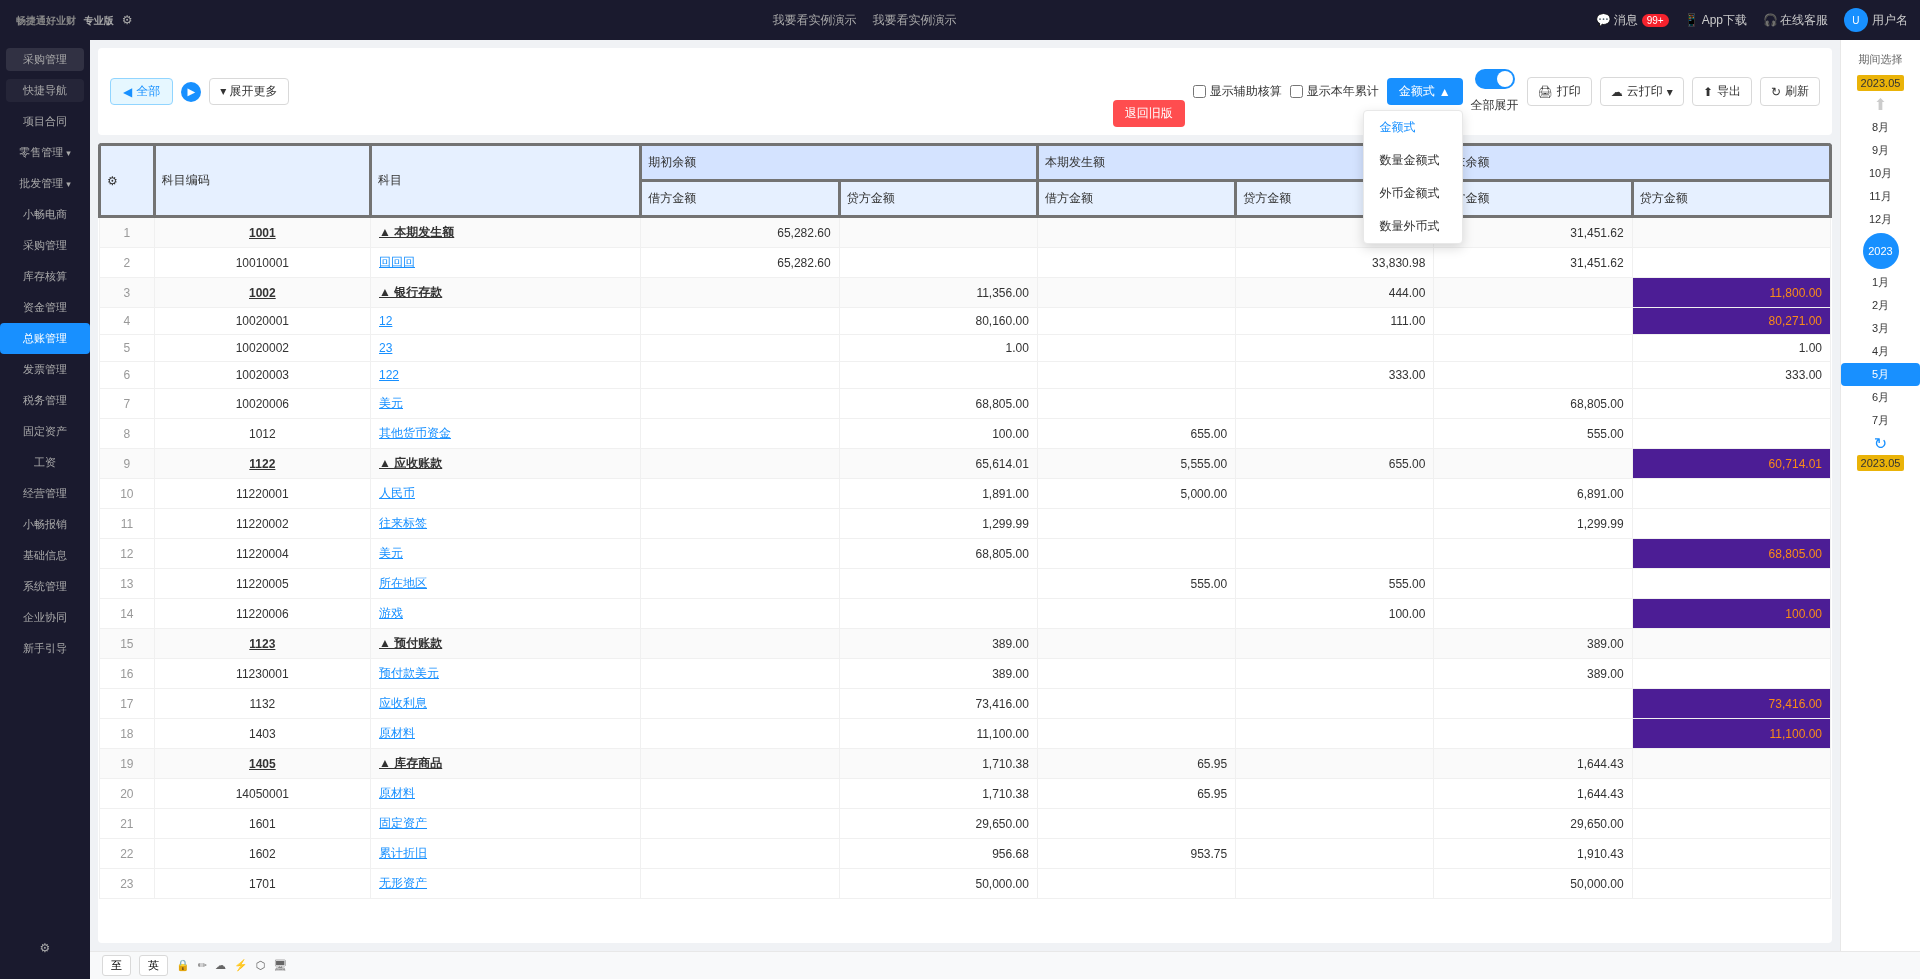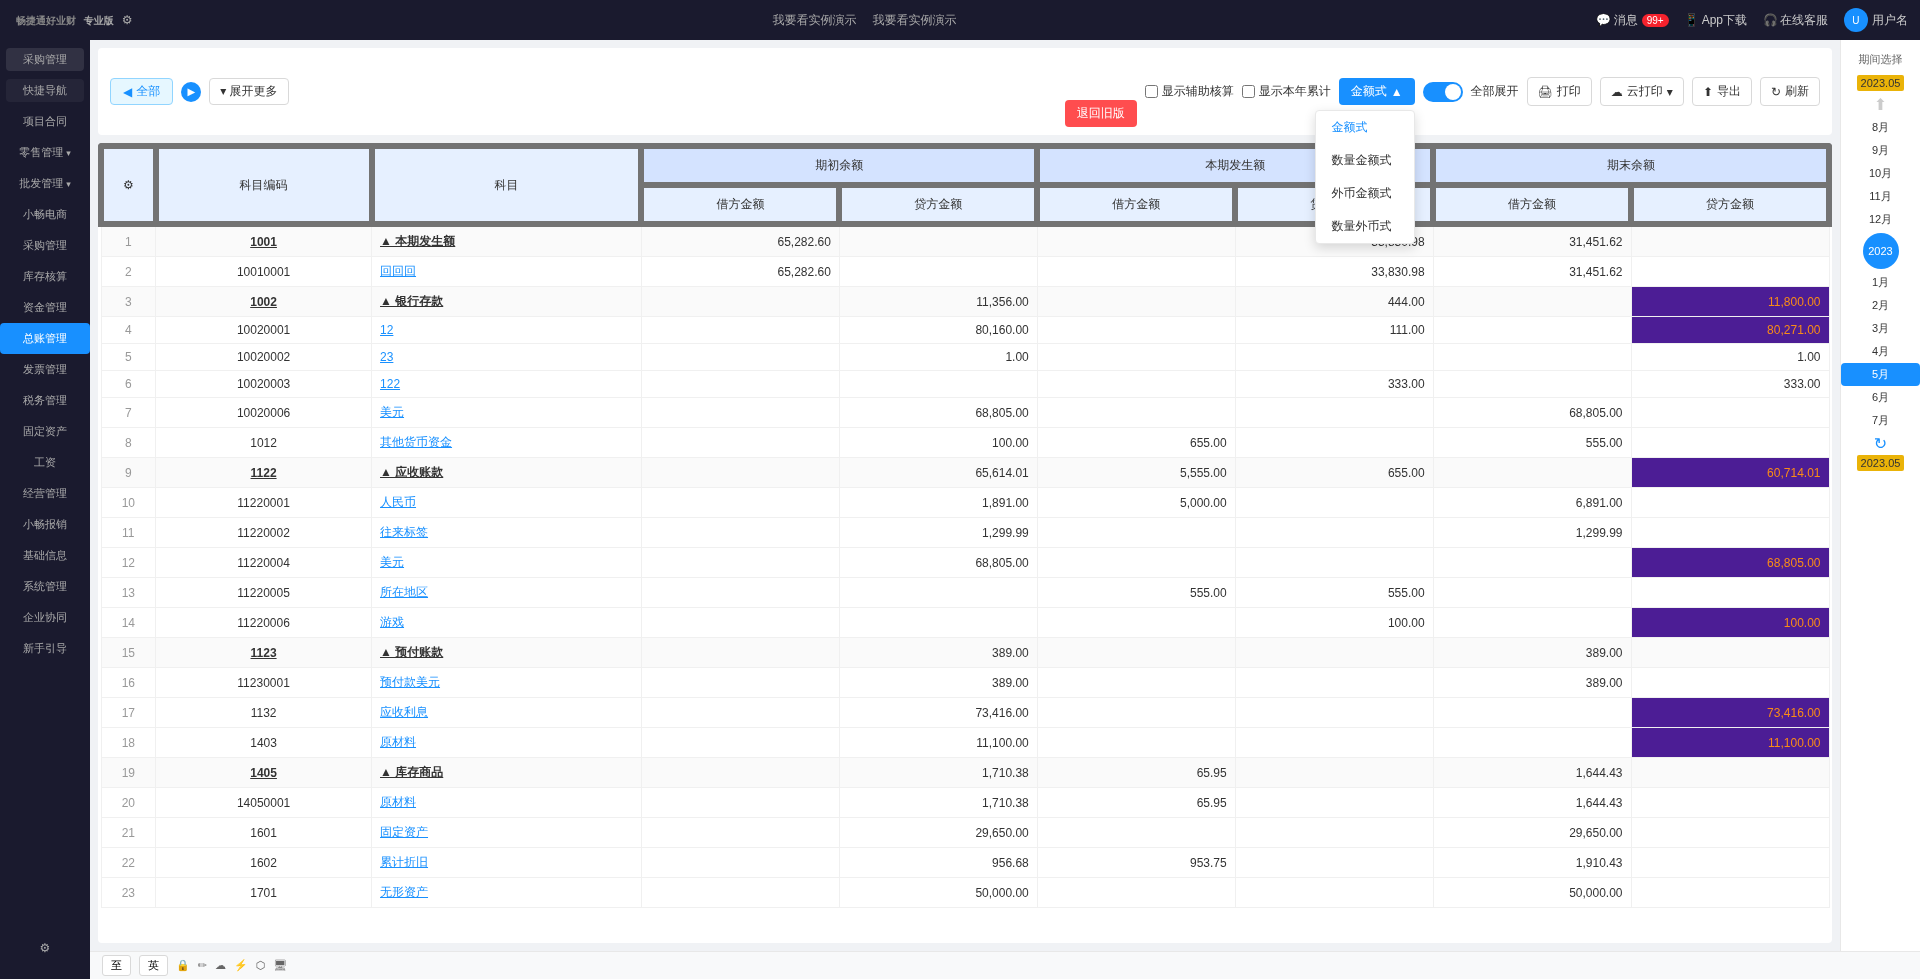--- a/index.html
+++ b/index.html
@@ -46,36 +46,36 @@
     .toolbar { display: flex; align-items: center; gap: 8px; margin-bottom: 8px; background: #fff; padding: 8px 12px; border-radius: 4px; }
     .toolbar-left { display: flex; align-items: center; gap: 8px; flex: 1; }
     .all-btn { display: flex; align-items: center; gap: 4px; background: #e6f7ff; border: 1px solid #91d5ff; border-radius: 4px; padding: 4px 12px; cursor: pointer; color: #1890ff; font-size: 12px; }
     .nav-arrow { width: 20px; height: 20px; background: #1890ff; border-radius: 50%; display: flex; align-items: center; justify-content: center; color: #fff; cursor: pointer; font-size: 10px; }
     .expand-btn { border: 1px solid #d9d9d9; border-radius: 4px; padding: 4px 10px; cursor: pointer; color: #333; font-size: 12px; background: #fff; }
     .toolbar-right { display: flex; align-items: center; gap: 8px; }
     .btn-return { background: #ff4d4f; color: #fff; border: none; border-radius: 4px; padding: 5px 12px; cursor: pointer; font-size: 12px; margin-top: 44px; }
     .checkbox-label { display: flex; align-items: center; gap: 4px; font-size: 12px; color: #333; cursor: pointer; }
     .checkbox-label input { cursor: pointer; }
     .btn-jine-style { background: #1890ff; color: #fff; border: none; border-radius: 4px; padding: 5px 12px; cursor: pointer; font-size: 12px; display: flex; align-items: center; gap: 4px; position: relative; }
-    .toggle-switch { display: flex; align-items: center; gap: 8px; }
+    .toggle-switch { display: flex; align-items: center; gap: 8px; flex-direction: column; }
     .switch { width: 40px; height: 20px; background: #1890ff; border-radius: 10px; position: relative; cursor: pointer; }
     .switch-knob { width: 16px; height: 16px; background: #fff; border-radius: 50%; position: absolute; right: 2px; top: 2px; }
     .btn-print, .btn-cloud-print, .btn-export, .btn-refresh { border: 1px solid #d9d9d9; border-radius: 4px; padding: 5px 10px; cursor: pointer; font-size: 12px; background: #fff; color: #333; display: flex; align-items: center; gap: 4px; }
 
     
     .dropdown-menu { position: absolute; top: 32px; right: 0; background: #fff; border: 1px solid #e8e8e8; border-radius: 4px; box-shadow: 0 4px 12px rgba(0,0,0,0.15); z-index: 100; min-width: 100px; }
     .dropdown-menu-item { padding: 8px 16px; cursor: pointer; font-size: 12px; color: #333; white-space: nowrap; }
     .dropdown-menu-item.active { color: #1890ff; }
     .jine-btn-wrap { position: relative; }
 
     
     .table-container { flex: 1; background: #fff; border-radius: 4px; overflow: auto; }
     table { width: 100%; border-collapse: collapse; font-size: 12px; }
     thead tr { background: #e6f0ff; }
-    thead th { padding: 8px 6px; text-align: center; border: 6px solid #737373; font-weight: 500; color: #333; white-space: nowrap; }
+    thead th { padding: 8px 6px; text-align: left; border: 3px solid #737373; font-weight: 500; color: #333; white-space: nowrap; }
     thead th.group-header { background: #d4e3ff; }
     tbody tr { border-bottom: 1px solid #f0f0f0; }
     tbody td { padding: 6px 8px; border: 1px solid #f0f0f0; text-align: right; white-space: nowrap; }
     tbody td.text-left { text-align: left; }
     tbody td.text-center { text-align: center; }
     tbody td.highlight { background: #4c1d95; color: #fa8c16; }
     tbody td.blue-text { color: #1890ff; text-decoration: underline; cursor: pointer; }
     .row-num { text-align: center; color: #999; }
     .bold-text { font-weight: bold; text-decoration: underline; }
     .parent-row { background: #fafafa; }

